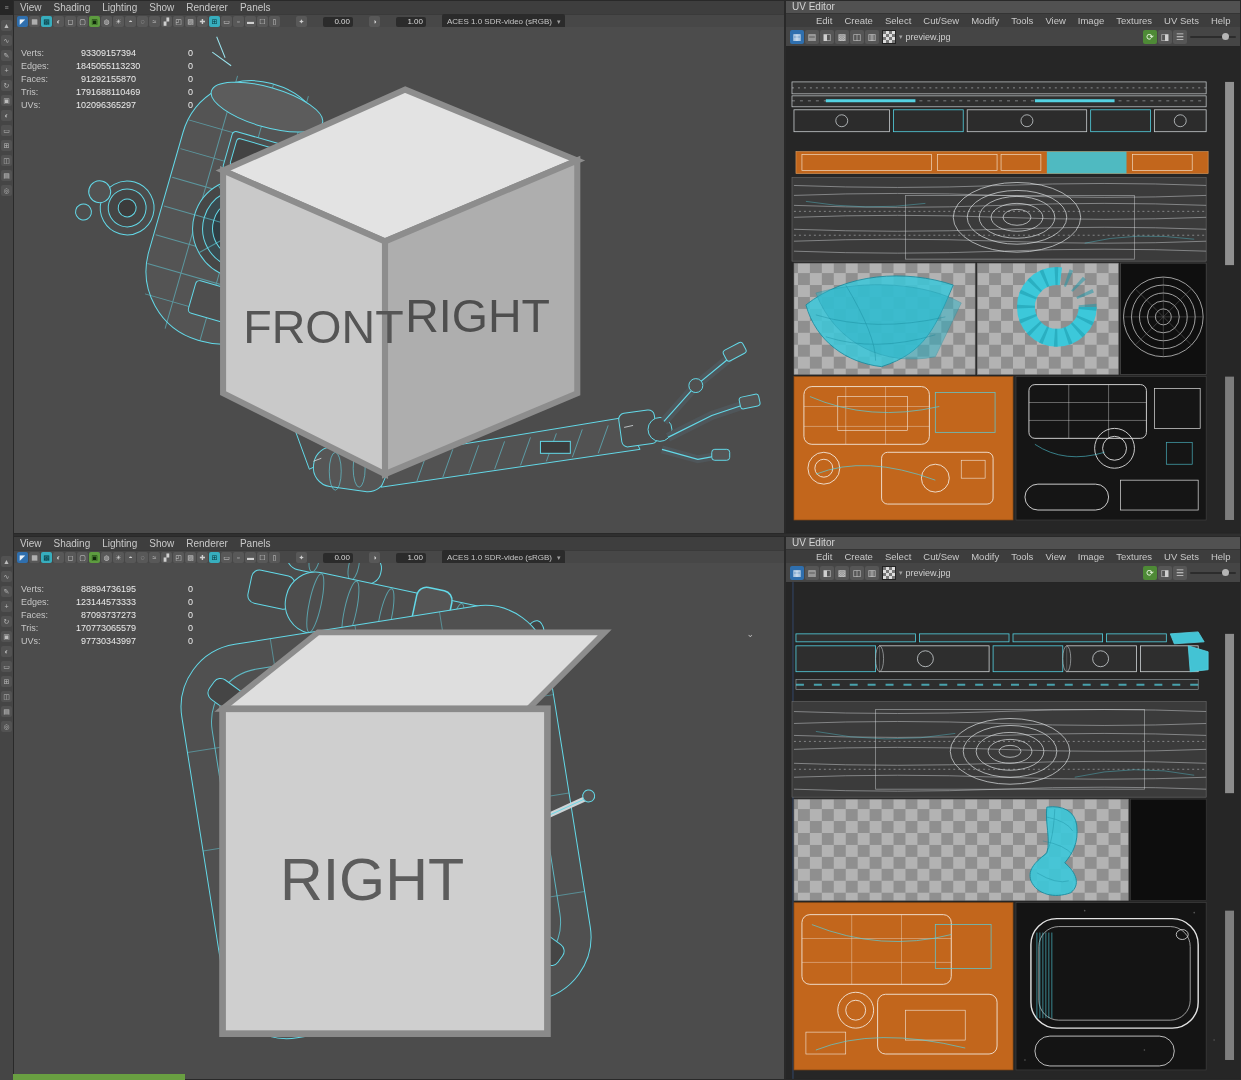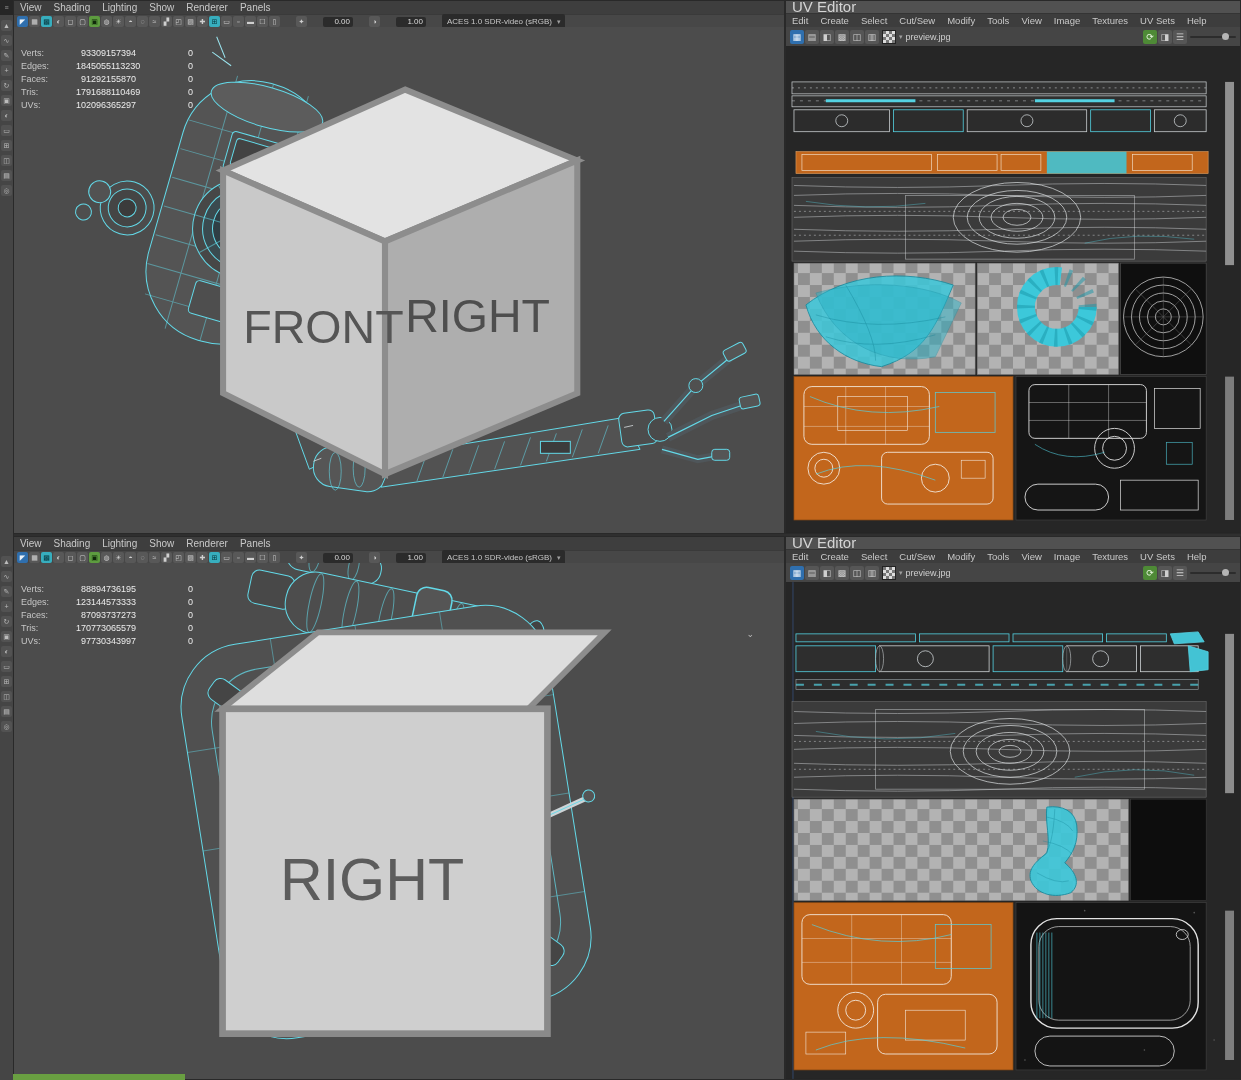--- a/index.html
+++ b/index.html
@@ -7,41 +7,41 @@
         font-family:"Liberation Sans",sans-serif;overflow:hidden;padding-left:6px;
         -webkit-font-smoothing:antialiased;}
   
   .toolbox{position:absolute;left:0;top:0;width:13px;height:1080px;background:#454545;border-right:1px solid #2a2a2a;}
   .tbox-head{position:absolute;left:0;top:0;width:13px;height:15px;background:#262626;color:#9a9a9a;font-size:7px;line-height:15px;text-align:center;}
   .tbgroup{position:absolute;left:1px;display:flex;flex-direction:column;gap:4px;align-items:center;}
   .tbicon{width:11px;height:11px;background:#525252;border-radius:2px;color:#bcbcbc;font-size:7px;line-height:11px;text-align:center;}
   
   .pane{position:absolute;background:#4b4b4b;border:1px solid #292929;box-sizing:border-box;}
   .mbar{display:flex;align-items:center;height:13px;background:#3e3e3e;color:#c9c9c9;font-size:10px;}
-  .mbar.small{font-size:9.5px;height:13px;background:#3d3d3d;}
+  .mbar.small{font-size:9.5px;height:13px;background:#3d3d3d;margin-left:24px;}
   .mitem{padding:0 6px;line-height:13px;white-space:nowrap;}
   .tbar{display:flex;align-items:center;height:13px;background:#474747;padding-left:3px;gap:16px;border-top:1px solid #3a3a3a;border-bottom:1px solid #333;}
   .irow{display:flex;gap:1px;flex:none;}
   .ticon{width:11px;height:11px;border-radius:2px;background:#585858;color:#cfcfcf;font-size:7px;line-height:11px;text-align:center;flex:none;overflow:hidden;}
   .field{height:10px;min-width:24px;background:#2b2b2b;color:#dcdcdc;font-size:8px;line-height:10px;text-align:right;padding:0 3px;border-radius:2px;flex:none;}
   .dd{height:15px;background:#2b2b2b;color:#c6c6c6;font-size:8px;line-height:11px;padding:0 5px;border-radius:2px;display:flex;align-items:center;gap:5px;flex:none;}
   .caret{font-size:7px;color:#9f9f9f;}
   .canvas{position:absolute;left:0;right:0;bottom:0;top:26px;background:#4c4c4c;overflow:hidden;}
   .canvas svg{display:block;width:100%;height:100%;}
   
   .hud{position:absolute;left:7px;top:20px;z-index:3;}
   .hudrow{display:flex;height:13px;line-height:13px;font-size:9px;}
   .hl{width:34px;color:#c6c6c6;}
   .h1{width:56px;text-align:right;color:#ececec;}
   .h2{width:48px;text-align:left;color:#ececec;}
   .h3{width:34px;text-align:right;color:#ececec;}
   .viewcube{position:absolute;right:14px;top:12px;z-index:3;}
   .cubecaret{position:absolute;right:30px;top:66px;color:#bdbdbd;font-size:9px;z-index:3;}
   
-  .uvtitle{height:12px;background:#515151;color:#d4d4d4;font-size:15px;line-height:12px;padding-left:6px;border-bottom:1px solid #343434;}
+  .uvtitle{height:12px;background:#515151;color:#d4d4d4;font-size:10px;line-height:12px;padding-left:6px;border-bottom:1px solid #343434;}
   .uvtb{display:flex;align-items:center;height:19px;background:#454545;gap:3px;padding:0 4px;border-bottom:1px solid #303030;}
   .uvticon{width:14px;height:14px;background:#565656;border-radius:2px;color:#cfcfcf;font-size:9px;line-height:14px;text-align:center;flex:none;overflow:hidden;}
   .swatch{width:12px;height:12px;background:conic-gradient(#ddd 25%,#777 0 50%,#ddd 0 75%,#777 0);background-size:6px 6px;border:1px solid #222;flex:none;}
   .preview-label{font-size:9px;color:#cfcfcf;white-space:nowrap;}
   .rgroup{margin-left:auto;display:flex;align-items:center;gap:3px;}
   .slider{width:46px;height:10px;position:relative;flex:none;}
   .slider .track{position:absolute;left:0;right:0;top:4px;height:2px;background:#2c2c2c;border-radius:1px;}
   .slider .knob{position:absolute;left:70%;top:1px;width:7px;height:7px;border-radius:50%;background:#b5b5b5;}
   .uvcanvas{position:absolute;left:0;right:0;bottom:0;top:45px;background:#262626;overflow:hidden;}
   .uvcanvas svg{display:block;width:100%;height:100%;}

